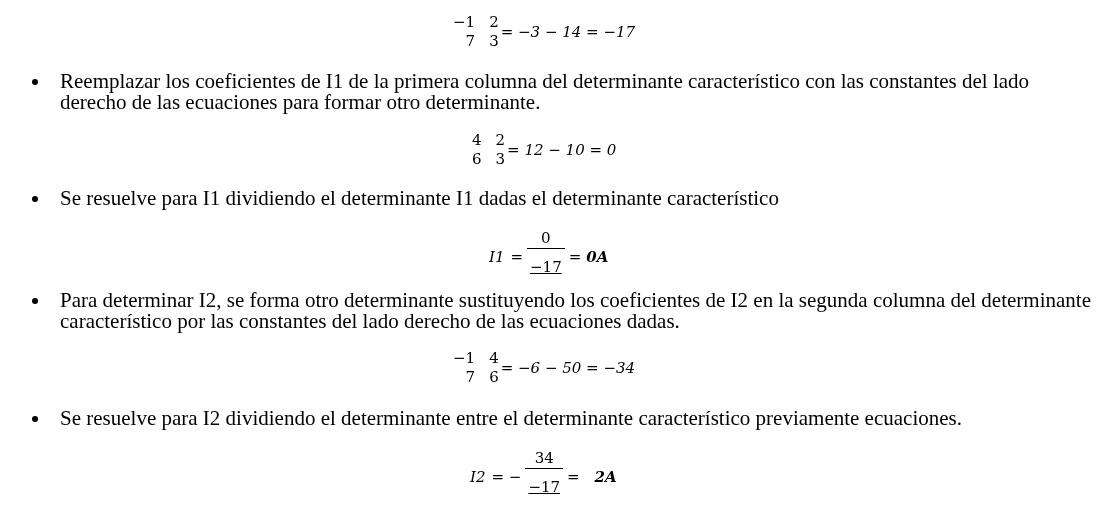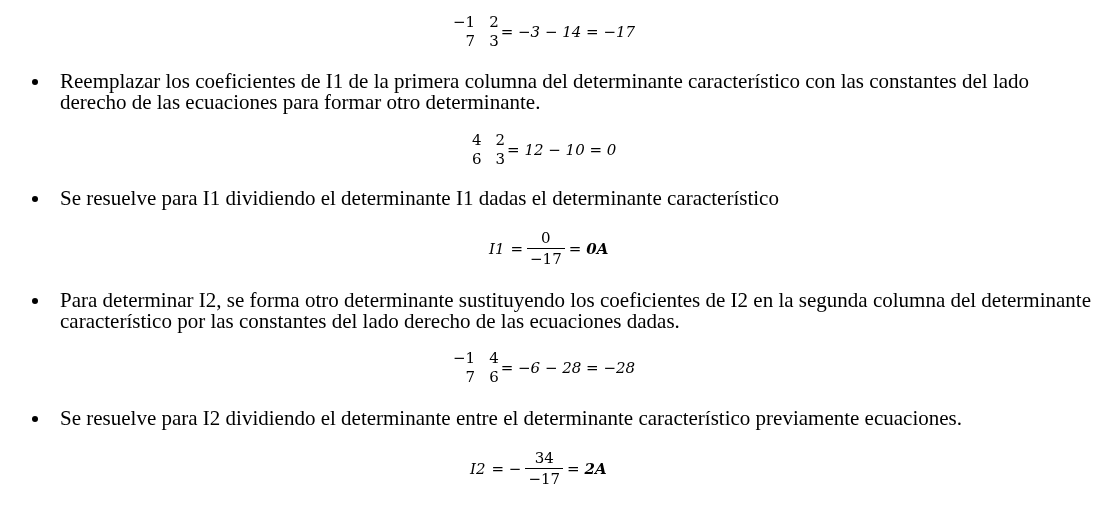--- a/index.html
+++ b/index.html
@@ -9,21 +9,21 @@
   }
   .eq {
     position: absolute; font-family: "DejaVu Serif", "Liberation Serif", serif;
     font-size: 15px; display: flex; align-items: center; white-space: nowrap;
   }
   .matrix { display: grid; grid-template-columns: auto auto; column-gap: 14px; row-gap: 0; text-align: center; line-height: 19px; }
   .matrix span { text-align: right; }
   .eq-rest { margin-left: 2px; font-style: italic; }
   .frac { display: inline-flex; flex-direction: column; align-items: center; margin: 0 4px; line-height: 20px; }
   .frac .num { padding: 0 3px; }
-  .frac .den { border-top: 1px solid #000; padding: 0 3px; }
+  .frac .den { border-top: 1px solid #000; padding: 8px 3px; text-decoration: underline; }
   .var { font-style: italic; }
   .bold { font-weight: bold; font-style: italic; }
   .bullet {
     position: absolute; left: 24px; width: 1070px;
     font-size: 21px; line-height: 21px;
   }
   .bullet .dot {
     position: absolute; left: 8px; top: 8px; width: 6px; height: 6px; border-radius: 50%; background: #000;
   }
   .bullet .text { margin-left: 36px; display: block; }
@@ -77,30 +77,30 @@
   <span class="text">Para determinar I2, se forma otro determinante sustituyendo los coeficientes de I2 en la segunda columna del determinante característico por las constantes del lado derecho de las ecuaciones dadas.</span>
 </div>
 
 <div class="eq" style="left:453px; top:349px;">
   <div class="matrix">
     <span>−1</span>
     <span>4</span>
     <span>7</span>
     <span>6</span>
   </div>
-  <span class="eq-rest">= −6 − 28 = −28</span>
+  <span class="eq-rest">= −6 − 50 = −34</span>
 </div>
 
 <div class="bullet" style="top:408px;">
   <span class="dot"></span>
   <span class="text">Se resuelve para I2 dividiendo el determinante entre el determinante característico previamente ecuaciones.</span>
 </div>
 
 <div class="eq" style="left:470px; top:448px;text-align:center;">
   <span class="var">I2</span>
   <span style="margin-left:6px;">= −</span>
   <span class="frac">
     <span class="num">34</span>
     <span class="den">−17</span>
   </span>
   <span>=</span>
-  <span class="bold" style="margin-left:5px;">2A</span>
+  <span class="bold" style="margin-left:15px;">2A</span>
 </div>
 
 </body></html>

